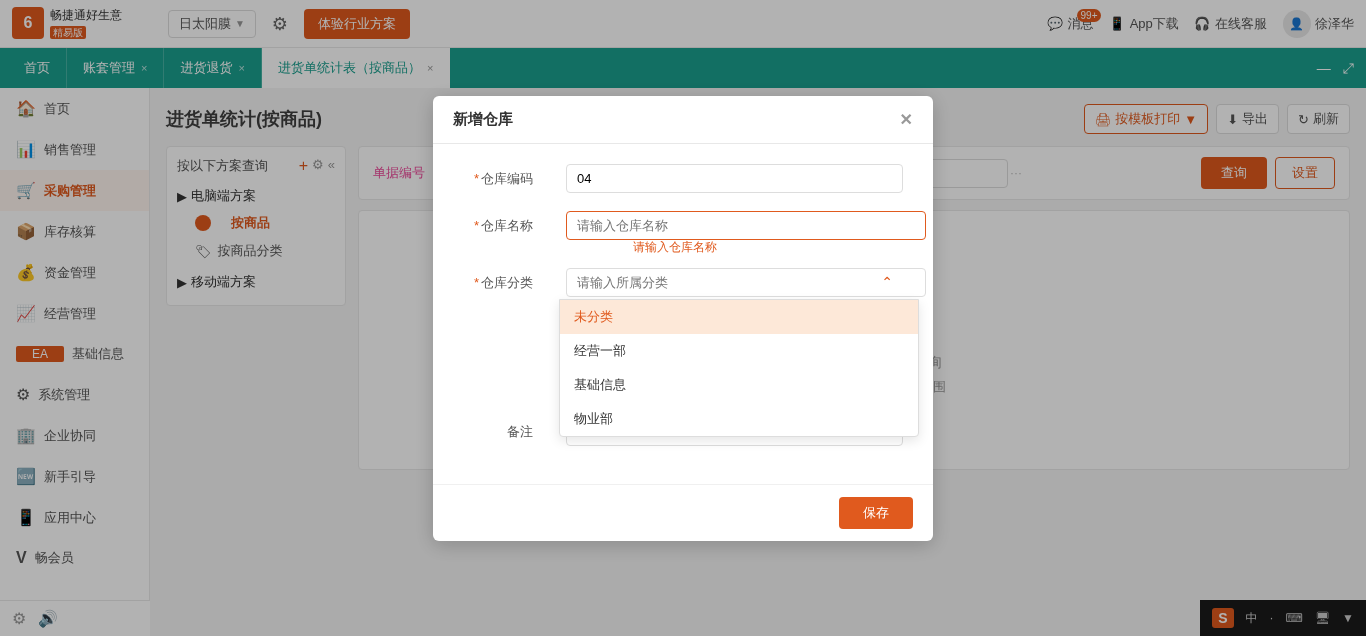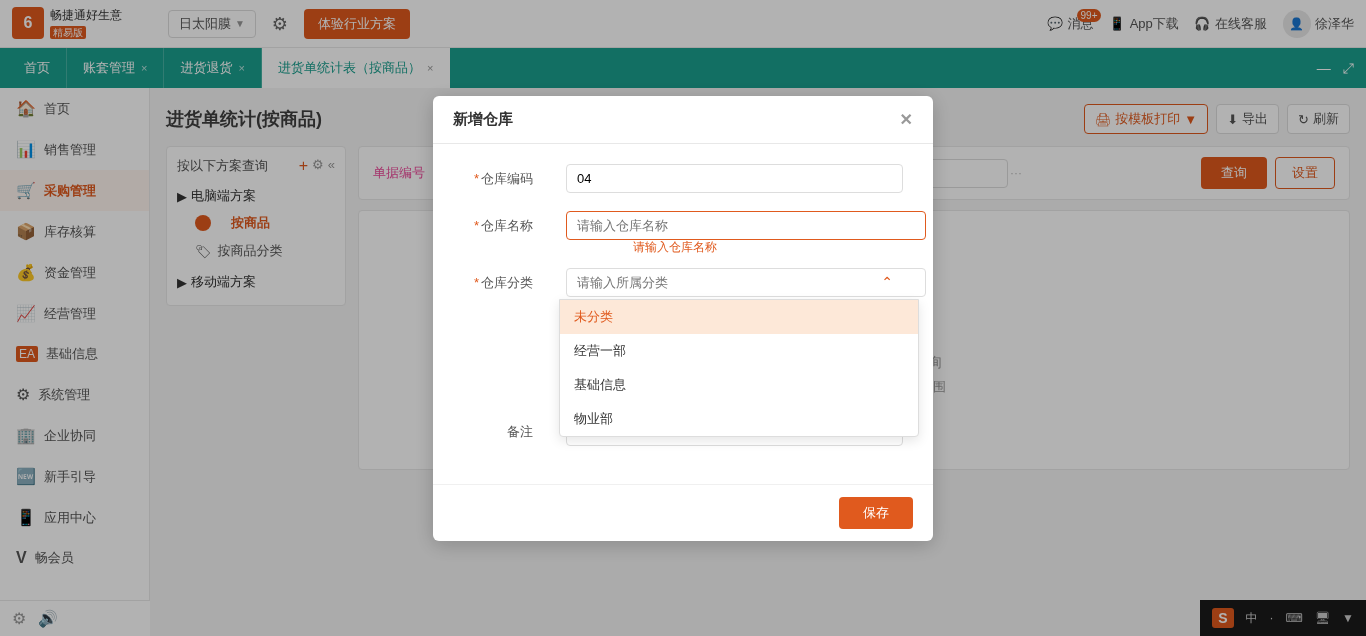--- a/index.html
+++ b/index.html
@@ -471,21 +471,21 @@
     </div>
     <div class="sidebar-item">
       <span class="sidebar-icon">💰</span>
       <span>资金管理</span>
     </div>
     <div class="sidebar-item">
       <span class="sidebar-icon">📈</span>
       <span>经营管理</span>
     </div>
     <div class="sidebar-item">
-      <span class="sidebar-icon" style="font-size:12px;background:#e05a1e;color:white;padding:1px 3px;border-radius:2px;">EA</span>
+      <span class="sidebar-icon" style="font-size:12px;background:#e05a1e;color:white;padding:1px 16px;border-radius:2px;">EA</span>
       <span>基础信息</span>
     </div>
     <div class="sidebar-item">
       <span class="sidebar-icon">⚙</span>
       <span>系统管理</span>
     </div>
     <div class="sidebar-item">
       <span class="sidebar-icon">🏢</span>
       <span>企业协同</span>
     </div>

